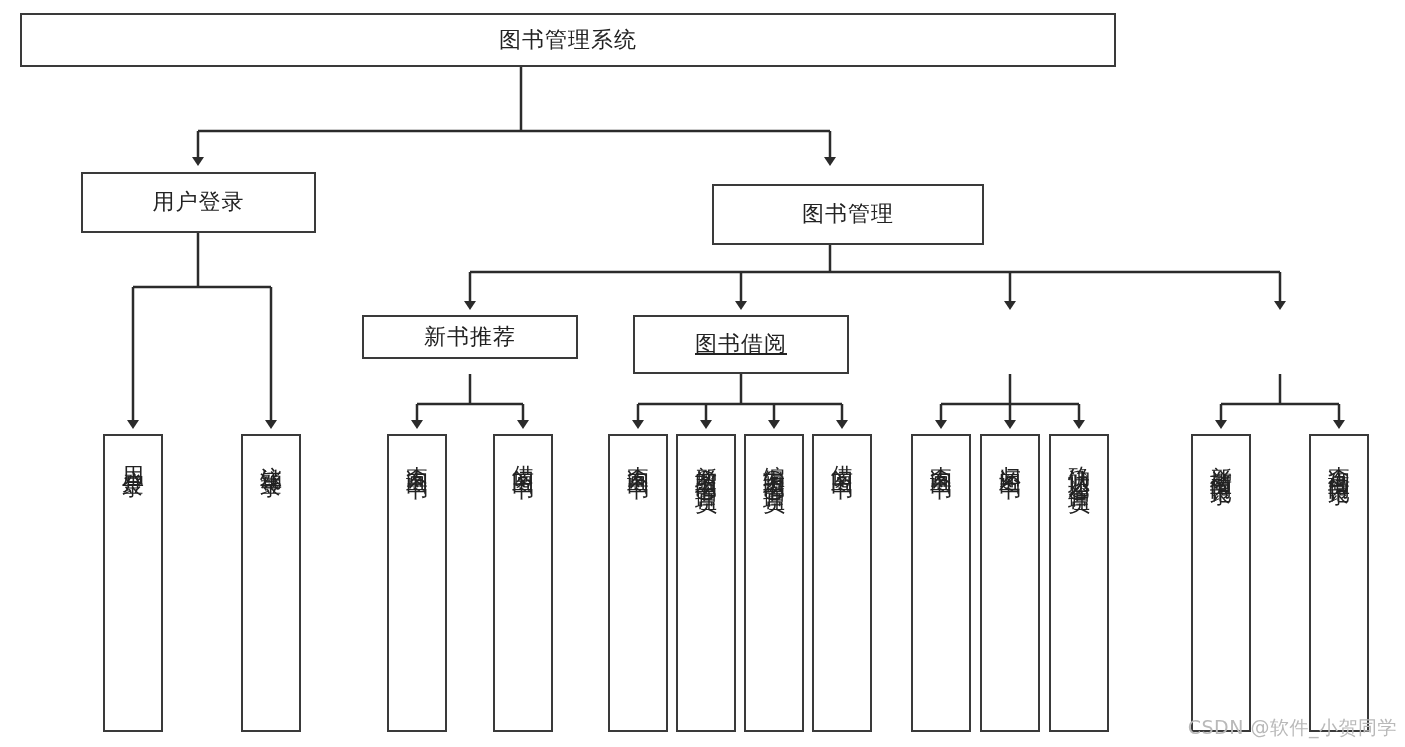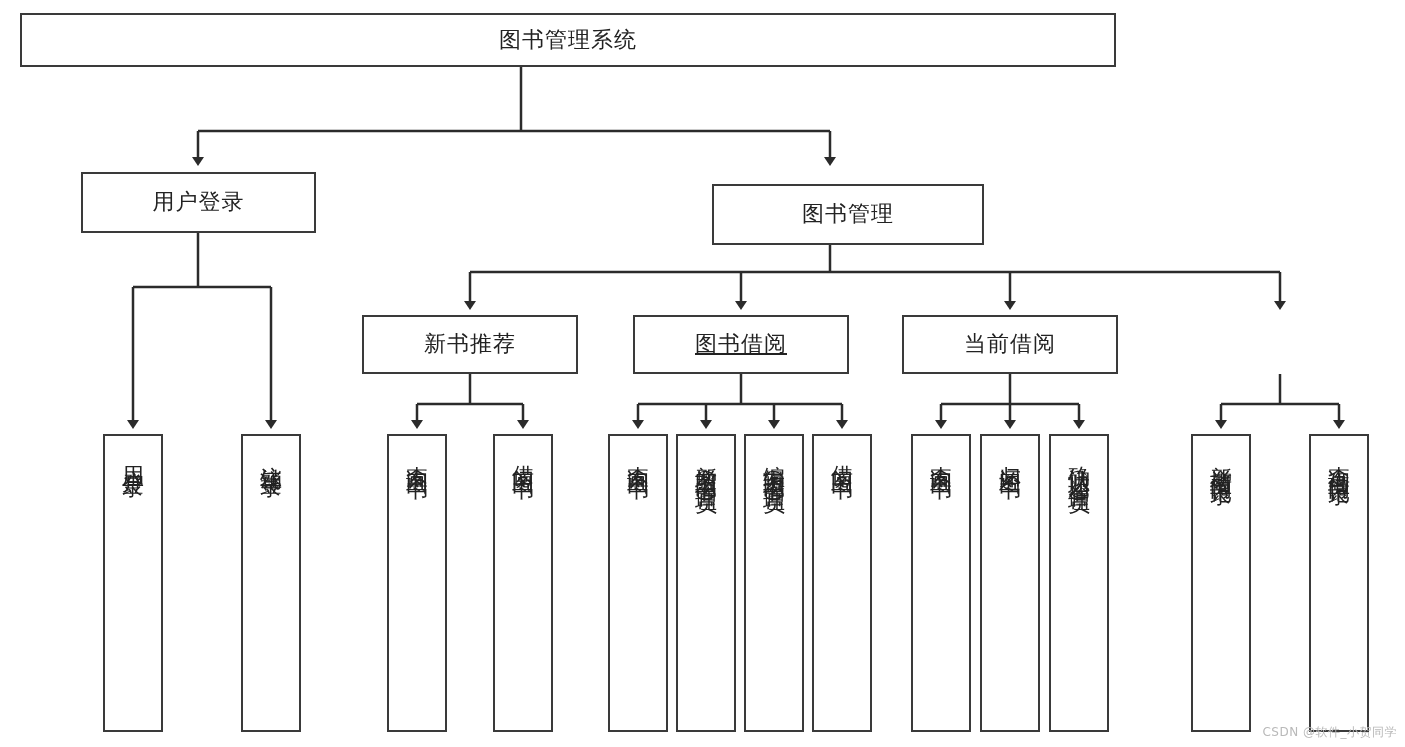--- a/index.html
+++ b/index.html
@@ -48,21 +48,21 @@
     font-size:22px;
     line-height:1.18;
     letter-spacing:4px;
     white-space:normal;
   }
 
   .watermark{
     position:absolute;
     right:8px;
     bottom:6px;
-    font-size:12px;
+    font-size:19px;
     color:#b9b9b9;
     white-space:nowrap;
     z-index:5;
     letter-spacing:0.5px;
     text-align:center;
   }
 </style>
 </head>
 <body>
 
@@ -122,28 +122,25 @@
     <span class="label">图书管理系统</span>
   </div>
 
   <div class="node horizontal" style="left:81px;top:172px;width:235px;height:61px;">
     <span class="label">用户登录</span>
   </div>
   <div class="node horizontal" style="left:712px;top:172px;width:272px;height:61px;margin-top:12px;">
     <span class="label">图书管理</span>
   </div>
 
-  <div class="node horizontal" style="left:362px;top:315px;width:216px;height:59px;">
+  <div class="node horizontal" style="left:362px;top:315px;width:216px;height:44px;">
     <span class="label">新书推荐</span>
   </div>
   <div class="node horizontal" style="left:633px;top:315px;width:216px;height:59px;text-decoration:underline;">
     <span class="label">图书借阅</span>
-  </div>
-  <div class="node horizontal" style="left:902px;top:315px;width:216px;height:59px;">
-    <span class="label">当前借阅</span>
   </div>
 
   <div class="node vertical" style="left:103px;top:434px;width:60px;height:298px;">
     <span class="label">用户登录</span>
   </div>
   <div class="node vertical" style="left:241px;top:434px;width:60px;height:298px;">
     <span class="label">注销登录</span>
   </div>
 
   <div class="node vertical" style="left:387px;top:434px;width:60px;height:298px;">

